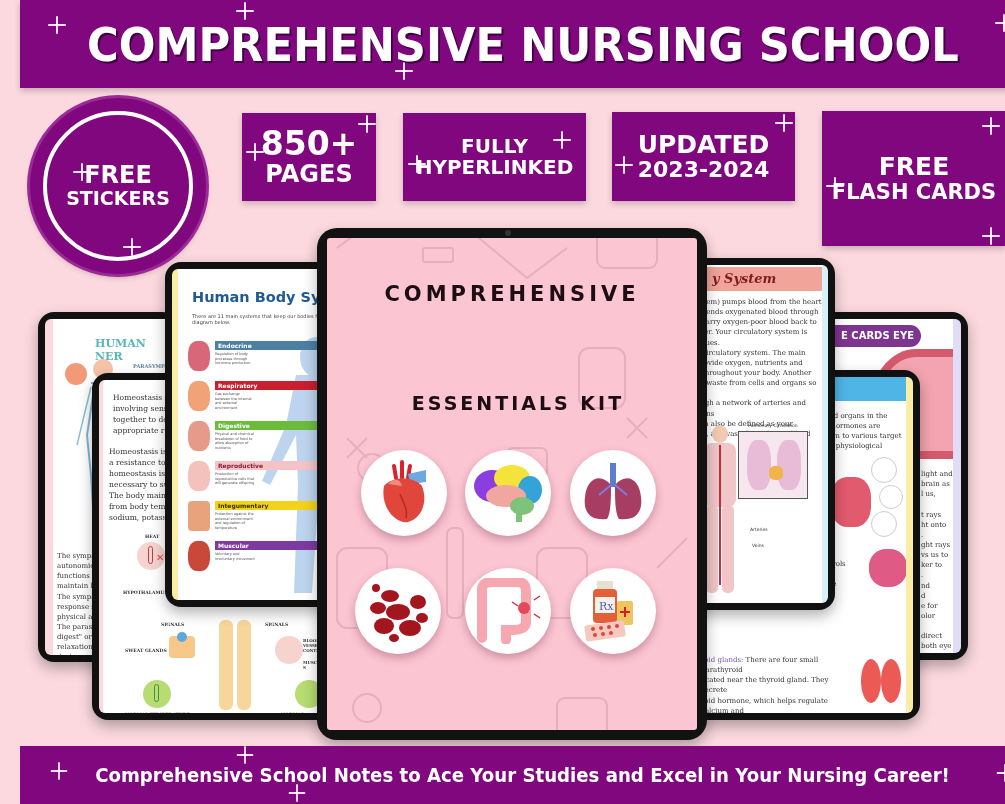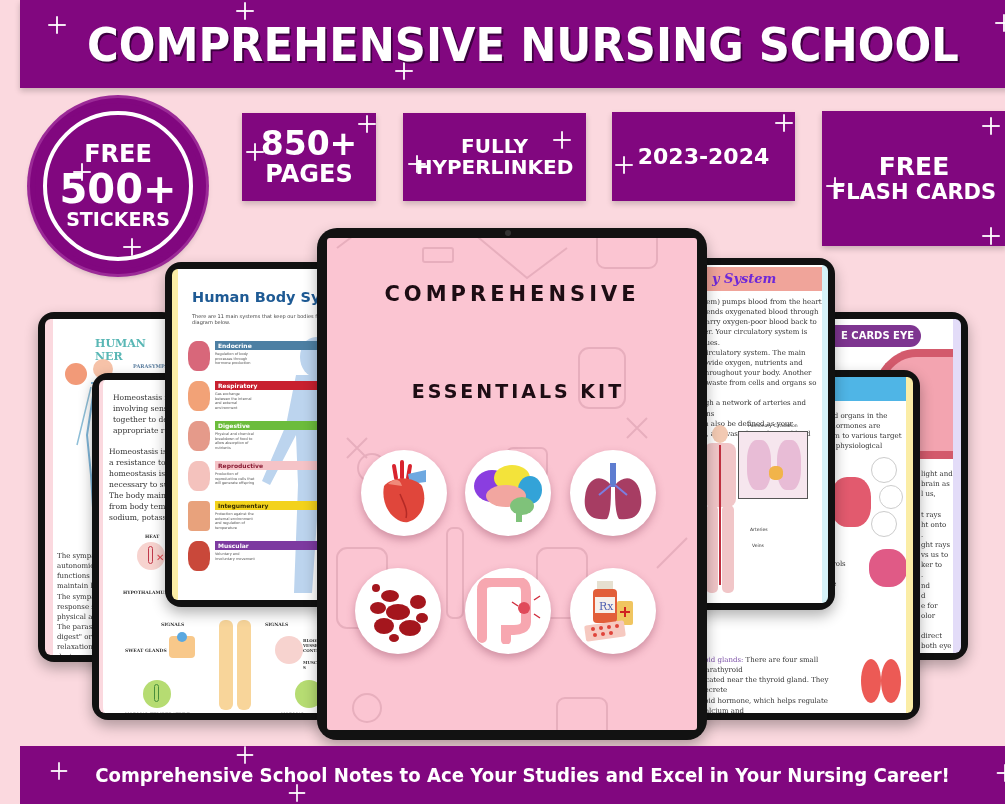--- a/index.html
+++ b/index.html
@@ -95,42 +95,42 @@
   .sys-row .label { position: absolute; left: 27px; top: 0; height: 9px; width: 130px; color: #fff; font-size: 6px; font-weight: bold; padding-left: 3px; line-height: 9px; }
   .sys-row .desc { position: absolute; left: 27px; top: 11px; width: 40px; font-size: 3.5px; color: #555; line-height: 1.3; }
   #body-silhouette {
     position: absolute; left: 68px; top: 66px; width: 110px; height: 260px;
   }
 
   
   #tablet-circulatory { left: 683px; top: 258px; width: 152px; height: 352px; }
   #tablet-circulatory .screen { background: #fff; border-right: 6px solid #d6f2f8; }
   #tablet-circulatory .head { position: absolute; left: 0; top: 2px; width: 100%; height: 24px; background: #f0a49a; }
-  #tablet-circulatory .head span { font-family: "DejaVu Serif", serif; font-style: italic; font-weight: bold; font-size: 13px; color: #6d28d9; position: absolute; left: 22px; top: 4px; }
+  #tablet-circulatory .head span { font-family: "DejaVu Serif", serif; font-style: italic; font-weight: bold; font-size: 13px; color: #7f1d1d; position: absolute; left: 22px; top: 4px; }
   #tablet-circulatory .body-txt { position: absolute; left: 6px; top: 32px; width: 130px; }
 
   
   #tablet-eye { left: 820px; top: 312px; width: 148px; height: 348px; }
   #tablet-eye .screen { border-right: 8px solid #e3dcf8; }
   #tablet-eye .head { position: absolute; left: 0; top: 6px; width: 94px; height: 22px; background: #7e3590; border-radius: 0 12px 12px 0; color: #fff; font-weight: bold; font-size: 10px; padding-left: 14px; line-height: 22px; }
 
   
   #tablet-endocrine { left: 690px; top: 370px; width: 230px; height: 350px; }
   #tablet-endocrine .screen { border-right: 7px solid #fbeda6; }
   #tablet-endocrine .head { position: absolute; left: 0; top: 0; width: 100%; height: 24px; background: #4fb5e6; }
 
   
   #tablet-main { left: 317px; top: 228px; width: 390px; height: 512px; padding: 10px; border-radius: 20px; background: #121212; }
   #tablet-main .screen { background: #fbc5d2; border-radius: 3px; }
   #tablet-main .camera { position: absolute; left: 188px; top: 2px; width: 6px; height: 6px; background: #333; border-radius: 50%; }
   .main-kicker { position: absolute; left: 0; width: 100%; text-align: center; font-weight: bold; color: #1d0d14; letter-spacing: 4px; }
   #main-comprehensive { top: 44px; font-size: 21px; }
   #main-title-bar { position: absolute; left: 0; top: 78px; width: 100%; height: 58px; background: #050505; display: flex; align-items: center; justify-content: center; }
   #main-title-bar span { color: #fff; font-weight: bold; font-size: 36px; }
-  #main-essentials { top: 142px; font-size: 19px; letter-spacing: 3px; padding-left: 12px; }
+  #main-essentials { top: 154px; font-size: 19px; letter-spacing: 3px; padding-left: 12px; }
   .icon-circle {
     position: absolute; width: 86px; height: 86px; border-radius: 50%; background: #fff;
     box-shadow: 0 4px 8px rgba(120,40,70,0.35); display: flex; align-items: center; justify-content: center;
   }
   #main-footer-bar { position: absolute; left: 0; top: 433px; width: 100%; height: 32px; background: #050505; display: flex; align-items: center; justify-content: center; }
   #main-footer-bar span { color: #fff; font-weight: bold; font-size: 20px; letter-spacing: 3px; }
 
   
   #bottom-banner {
     left: 0; top: 746px; width: 1005px; height: 58px;
@@ -147,41 +147,41 @@
   <span class="sparkle" style="left:975px;top:14px;"></span>
   <span class="sparkle" style="left:375px;top:62px;"></span>
   <span class="title">COMPREHENSIVE NURSING SCHOOL</span>
 </div>
 
 <div id="badge-stickers" class="abs badge purple">
   <div class="ring"></div>
   <span class="sparkle" style="left:38px;top:60px;"></span>
   <span class="sparkle" style="left:88px;top:135px;"></span>
   <span class="l1">FREE</span>
-  <span class="l2">500+</span>
   <span class="l3">STICKERS</span>
 </div>
 
 <div id="badge-pages" class="abs badge purple">
   <span class="sparkle" style="left:116px;top:2px;"></span>
   <span class="sparkle" style="left:4px;top:30px;"></span>
   <span class="l1">850+</span>
   <span class="l2">PAGES</span>
 </div>
 
 <div id="badge-hyperlinked" class="abs badge purple">
   <span class="sparkle" style="left:5px;top:42px;"></span>
   <span class="sparkle" style="left:150px;top:18px;"></span>
   <span class="l1">FULLY</span>
   <span class="l2">HYPERLINKED</span>
 </div>
 
 <div id="badge-updated" class="abs badge purple">
   <span class="sparkle" style="left:163px;top:2px;"></span>
   <span class="sparkle" style="left:3px;top:44px;"></span>
+  <span class="l1">UPDATED</span>
   <span class="l2">2023-2024</span>
 </div>
 
 <div id="badge-flashcards" class="abs badge purple">
   <span class="sparkle" style="left:160px;top:6px;"></span>
   <span class="sparkle" style="left:4px;top:66px;"></span>
   <span class="sparkle" style="left:160px;top:116px;"></span>
   <span class="l1">FREE</span>
   <span class="l3">FLASH CARDS</span>
 </div>

